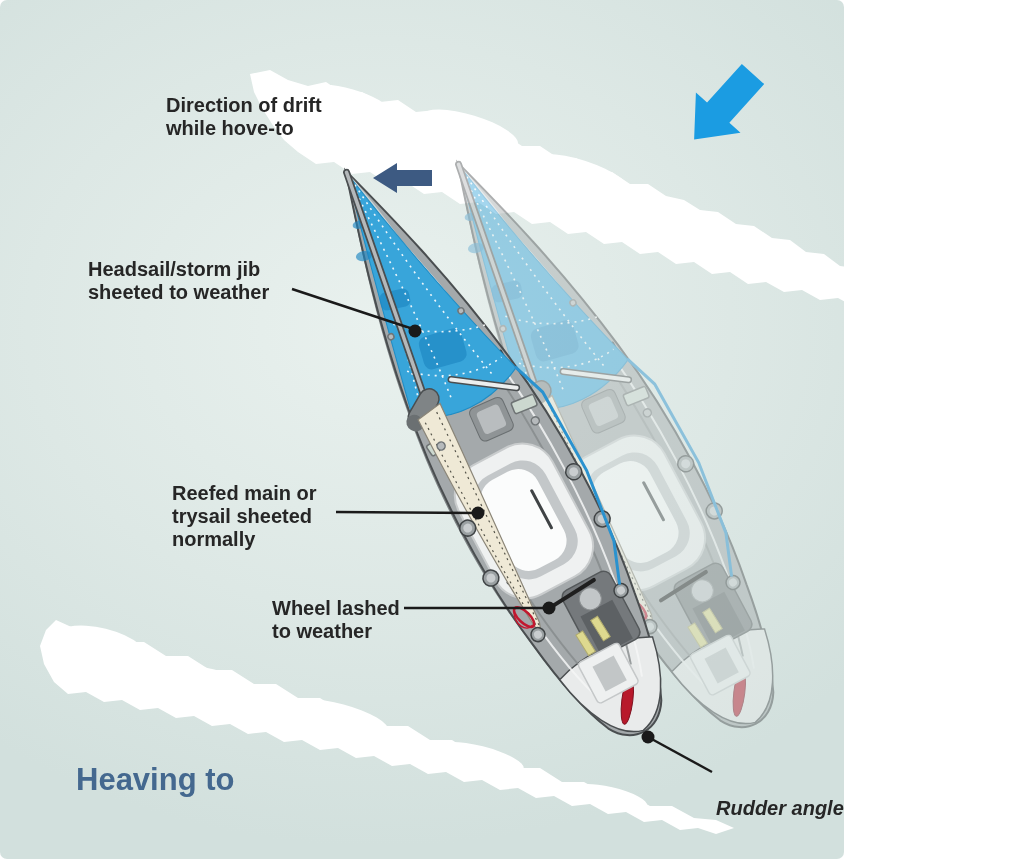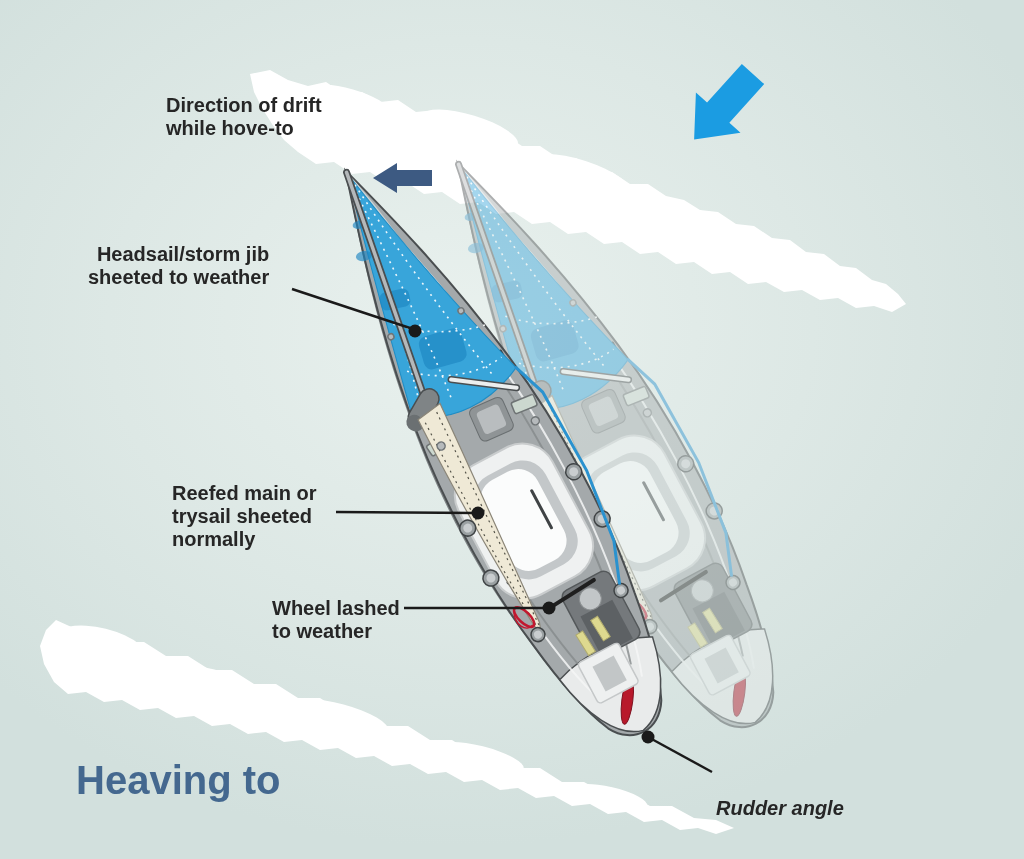--- a/index.html
+++ b/index.html
@@ -1,38 +1,39 @@
 <!DOCTYPE html>
 <html style="--background-center: #e9f1ee; --background-mid: #dde8e5; --background-edge: #d2e0dd; --wind-blue: #1b9ce2; --drift-arrow-blue: #3d5a82; --title-blue: #44688f; --label-color: #262626; --sail-blue: #38a5da; --sail-blue-dark: #1d85c2; --deck-gray: #a4a9ab; --deck-outline: #4a4e50; --boom-cream: #efe9d6; --rudder-red: #b8192b; --wheel-red: #c2182f; --sheet-blue: #2a92cf; --hatch-green: #ccd8cf; --wave-white: #ffffff;"><head>
 <meta charset="utf-8">
 <style>
   html,body{margin:0;padding:0;}
   .stage{
     position:relative;
-    width:1024px;height:859px;
+    width:844px;height:859px;
     overflow:hidden;
     background:radial-gradient(ellipse 640px 520px at 45% 38%, var(--background-center,#e9f1ee) 0%, var(--background-mid,#dde8e5) 55%, var(--background-edge,#d3e1de) 100%);
     font-family:"Liberation Sans",sans-serif;
+    border-radius:7px;
   }
   svg{position:absolute;left:0;top:0;}
   .label{
     position:absolute;
     font-weight:700;font-size:20px;line-height:23px;
     color:var(--label-color,#262626);
     white-space:nowrap;
   }
   .wind-text{
     position:absolute;
     font-weight:700;font-size:25px;line-height:28px;
     color:var(--wind-blue,#1b9ce2);
     white-space:nowrap;
   }
   .title{
     position:absolute;
-    font-weight:700;font-size:40px;line-height:34px;
+    font-weight:700;font-size:31px;line-height:34px;
     color:var(--title-blue,#44688f);
     white-space:nowrap;
     text-align:right;
   }
   
   .hullside{fill:#7e8385;}
   .hull{fill:var(--deck-gray,#a4a9ab);stroke:var(--deck-outline,#4a4e50);stroke-width:2;}
   .transom{fill:#e9ebeb;stroke:var(--deck-outline,#4a4e50);stroke-width:1.5;}
   .rudder{fill:var(--rudder-red,#b8192b);stroke:#7e1120;stroke-width:1;}
   .seam-white{fill:none;stroke:#f4f6f6;stroke-width:2;opacity:.85;}
@@ -235,21 +236,21 @@
       <circle class="leader-dot" cx="648" cy="737" r="6.5"></circle>
     </g>
   </svg>
 
   <div class="label" style="left:166px;top:94px;">
     <div>Direction of drift</div>
     <div>while hove-to</div>
   </div>
 
 
-  <div class="label" style="left:88px;top:243px;text-align:right;">
+  <div class="label" style="left:88px;top:258px;">
     <div>Headsail/storm jib</div>
     <div>sheeted to weather</div>
   </div>
 
   <div class="label" style="left:172px;top:482px;">
     <div>Reefed main or</div>
     <div>trysail sheeted</div>
     <div>normally</div>
   </div>
 

